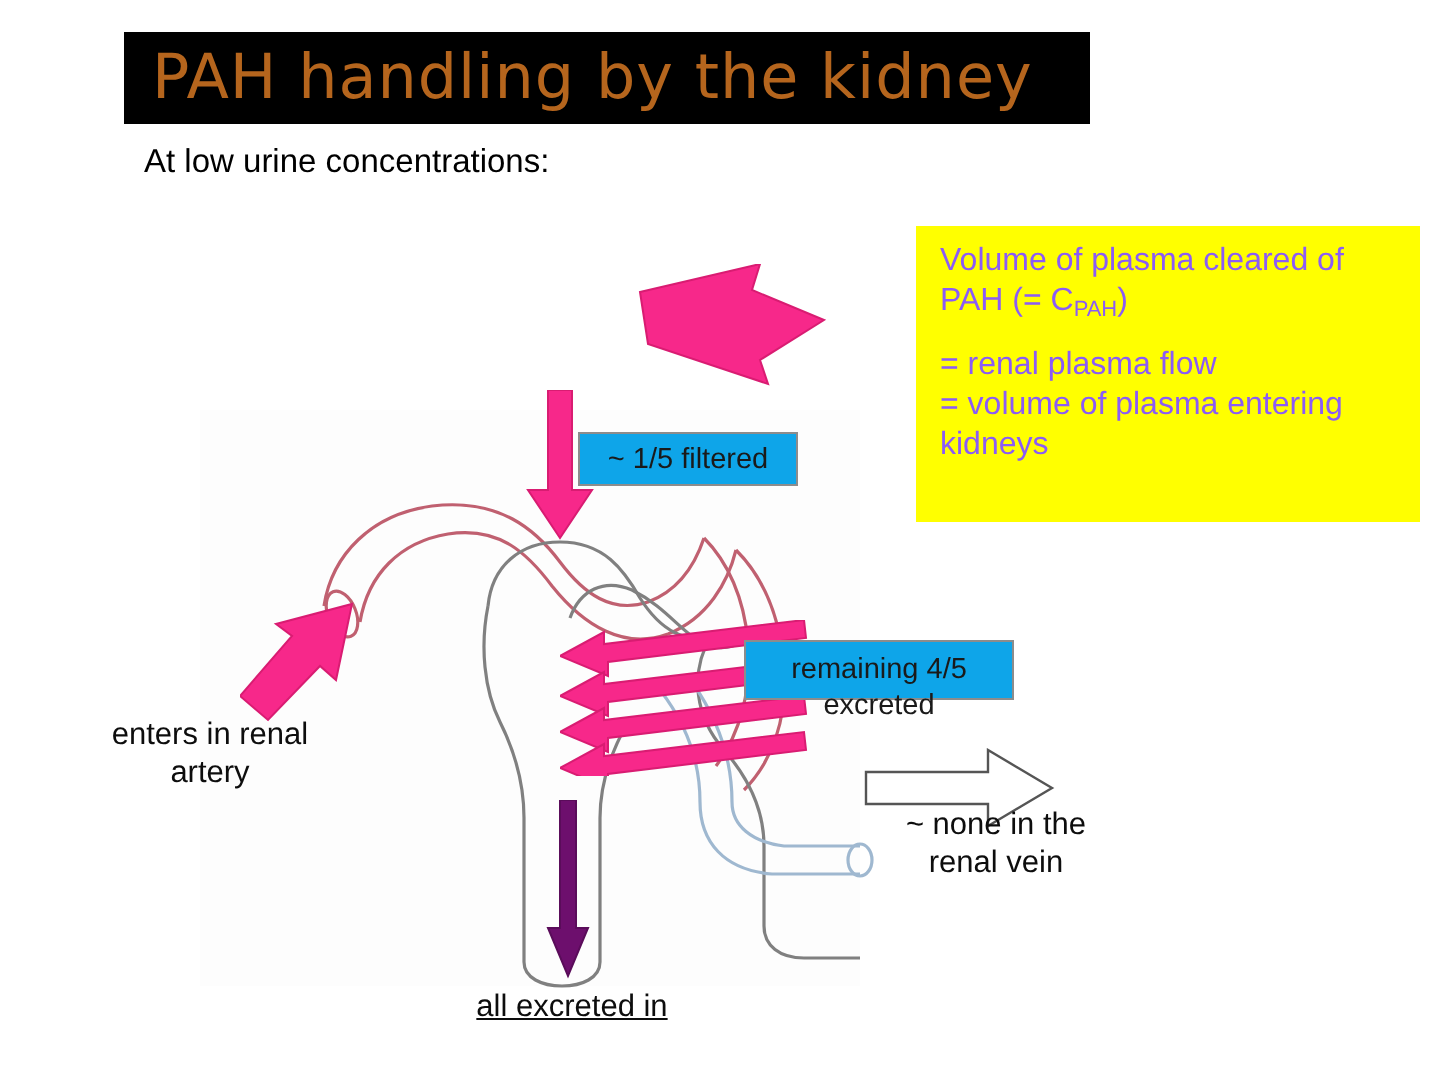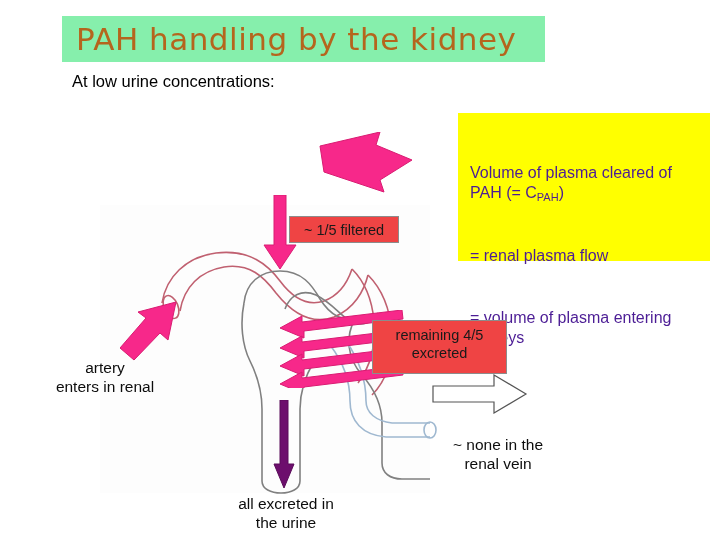--- a/index.html
+++ b/index.html
@@ -15,21 +15,21 @@
     font-family: "Liberation Sans", sans-serif;
   }
 
   
   #title-bar {
     position: absolute;
     left: 62px;
     top: 16px;
     width: 483px;
     height: 46px;
-    background: #86efac;
+    background: #000000;
   }
   #title-text {
     position: absolute;
     left: 14px;
     top: 1px;
     font-family: "DejaVu Sans", sans-serif;
     font-size: 31px;
     font-weight: 400;
     color: #b5651d;
     letter-spacing: 0.5px;
@@ -55,22 +55,21 @@
     width: 252px;
     height: 148px;
     background: #ffff00;
     color: #9c7516;
     padding: 8px 10px 0 12px;
     box-sizing: border-box;
   }
   #info-panel .line {
     font-size: 16px;
     line-height: 20px;
-    color: #4c1d95;
-    margin-top: 42px;
+    color: #8b5cf6;
   }
   #info-panel .blk { margin-bottom: 11px; }
   #info-panel sub {
     font-size: 11px;
     vertical-align: baseline;
     position: relative;
     top: 3px;
   }
 
   
@@ -88,54 +87,54 @@
     position: absolute;
     left: 100px;
     top: 195px;
     width: 340px;
     height: 310px;
   }
 
   
   .callout {
     position: absolute;
-    background: #ef4444;
+    background: #0ea5e9;
     border: 1px solid #8c8c8c;
     font-size: 14.5px;
     color: #1a1a1a;
     box-sizing: border-box;
     text-align: center;
     line-height: 18px;
   }
   #callout-filtered {
     left: 289px;
     top: 216px;
     width: 110px;
     height: 27px;
     padding-top: 4px;
   }
   #callout-secreted {
     left: 372px;
     top: 320px;
     width: 135px;
-    height: 54px;
+    height: 30px;
     padding-top: 5px;
   }
 
   
   .annot {
     position: absolute;
     font-size: 15.5px;
     color: #0d0d0d;
     text-align: center;
     line-height: 19px;
   }
   #annot-artery { left: 25px; top: 358px; width: 160px; }
-  #annot-urine  { left: 196px; top: 494px; width: 180px; }
-  #annot-vein   { left: 418px; top: 435px; width: 160px; }
+  #annot-urine  { left: 196px; top: 494px; width: 180px; text-decoration: underline; }
+  #annot-vein   { left: 418px; top: 403px; width: 160px; }
 
   
   .arrow-svg { position: absolute; }
   #arrow-big-diag  { left: 318px; top: 132px; width: 96px; height: 62px; }
   #arrow-down-in   { left: 262px; top: 195px; width: 36px; height: 76px; }
   #arrow-enter     { left: 120px; top: 300px; width: 62px; height: 62px; }
   #arrow-urine     { left: 272px; top: 400px; width: 24px; height: 90px; }
   #arrow-vein-out  { left: 432px; top: 374px; width: 96px; height: 40px; }
 </style>
 </head>
@@ -222,25 +221,24 @@
 </svg>
 
 <div class="callout" id="callout-filtered">~ 1/5 filtered</div>
 
 <div class="callout" id="callout-secreted">
   <div>remaining 4/5</div>
   <div>excreted</div>
 </div>
 
 <div class="annot" id="annot-artery">
+  <div>enters in renal</div>
   <div>artery</div>
-  <div>enters in renal</div>
 </div>
 
 <div class="annot" id="annot-urine">
   <div>all excreted in</div>
-  <div>the urine</div>
 </div>
 
 <div class="annot" id="annot-vein">
   <div>~ none in the</div>
   <div>renal vein</div>
 </div>
 
 </body></html>

